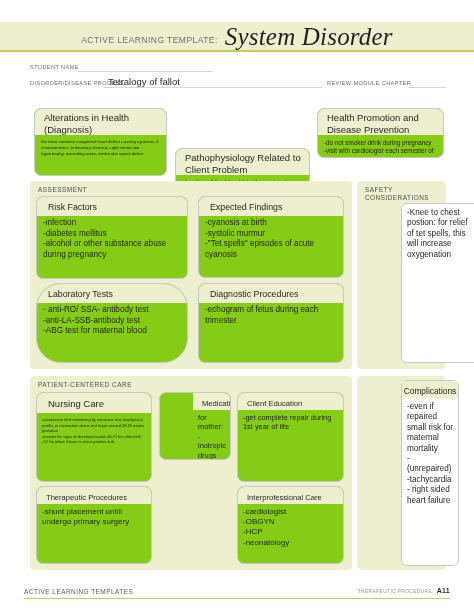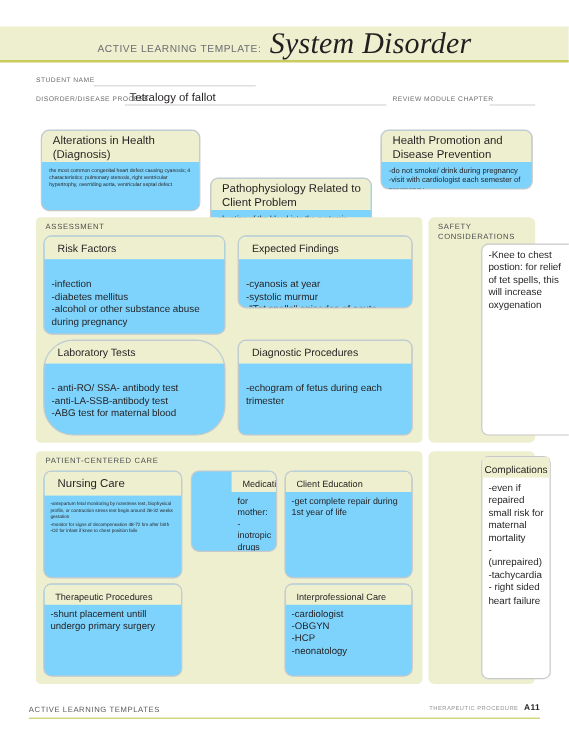--- a/index.html
+++ b/index.html
@@ -50,21 +50,21 @@
   #r-student-rule{left:48px;width:135px;}
   #r-disorder-label{left:0;}
   #r-disorder-rule{left:74px;width:218px;}
   #r-disorder-value{left:78px;}
   #r-review-label{left:297px;}
   #r-review-rule{left:378px;width:38px;}
 
   
   .card{
     position:absolute;box-sizing:border-box;
-    background:#7dd3fc;
+    background:#84cc16;
     border:1px solid #c7c8ca;
     border-radius:7px;
     overflow:hidden;
   }
   .card-head{
     background:#edefcf;
     box-sizing:border-box;
     width:100%;
     display:flex;align-items:center;
   }
@@ -80,21 +80,21 @@
 
   
   .top-card .card-head{height:26px;padding:3px 0 0 9px;}
   .top-card .card-head span{font-size:9.5px;line-height:11.5px;}
   .top-card .card-body{font-size:4.3px;line-height:6.2px;padding:4px 6px;}
   .top-card.wide .card-body{font-size:6.3px;line-height:8.2px;}
 
   
   .sec-card .card-head{height:19px;padding:4px 0 4px 11px;}
   .sec-card .card-head span{font-size:8.8px;}
-  .sec-card .card-body{font-size:8.2px;line-height:10.6px;padding:16px 6px;}
+  .sec-card .card-body{font-size:8.2px;line-height:10.6px;padding:2px 6px;}
 
   .sm-card .card-head{height:17px;padding:3px 0 0 9px;}
   .sm-card .card-head span{font-size:7.6px;}
   .sm-card .card-body{font-size:7.4px;line-height:9.4px;padding:3px 5px;}
 
   
   .band{
     position:absolute;box-sizing:border-box;
     background:#edefcf;border-radius:4px;
   }
@@ -196,25 +196,25 @@
 
   <div class="card sec-card" style="left:36px;top:196px;width:152px;height:83px;">
     <div class="card-head">
       <span>Risk Factors</span>
     </div>
     <div class="card-body">-infection
 -diabetes mellitus
 -alcohol or other substance abuse during pregnancy</div>
   </div>
 
-  <div class="card sec-card" style="left:198px;top:196px;width:146px;height:61px;">
+  <div class="card sec-card" style="left:198px;top:196px;width:146px;height:82px;">
     <div class="card-head">
       <span>Expected Findings</span>
     </div>
-    <div class="card-body">-cyanosis at year
+    <div class="card-body">-cyanosis at birth
 -systolic murmur
 -"Tet spells" episodes of acute cyanosis</div>
   </div>
 
   <div class="card sec-card" style="left:36px;top:283px;width:152px;height:80px;border-radius:25px;">
     <div class="card-head">
       <span>Laboratory Tests</span>
     </div>
     <div class="card-body">- anti-RO/ SSA- antibody test
 -anti-LA-SSB-antibody test

